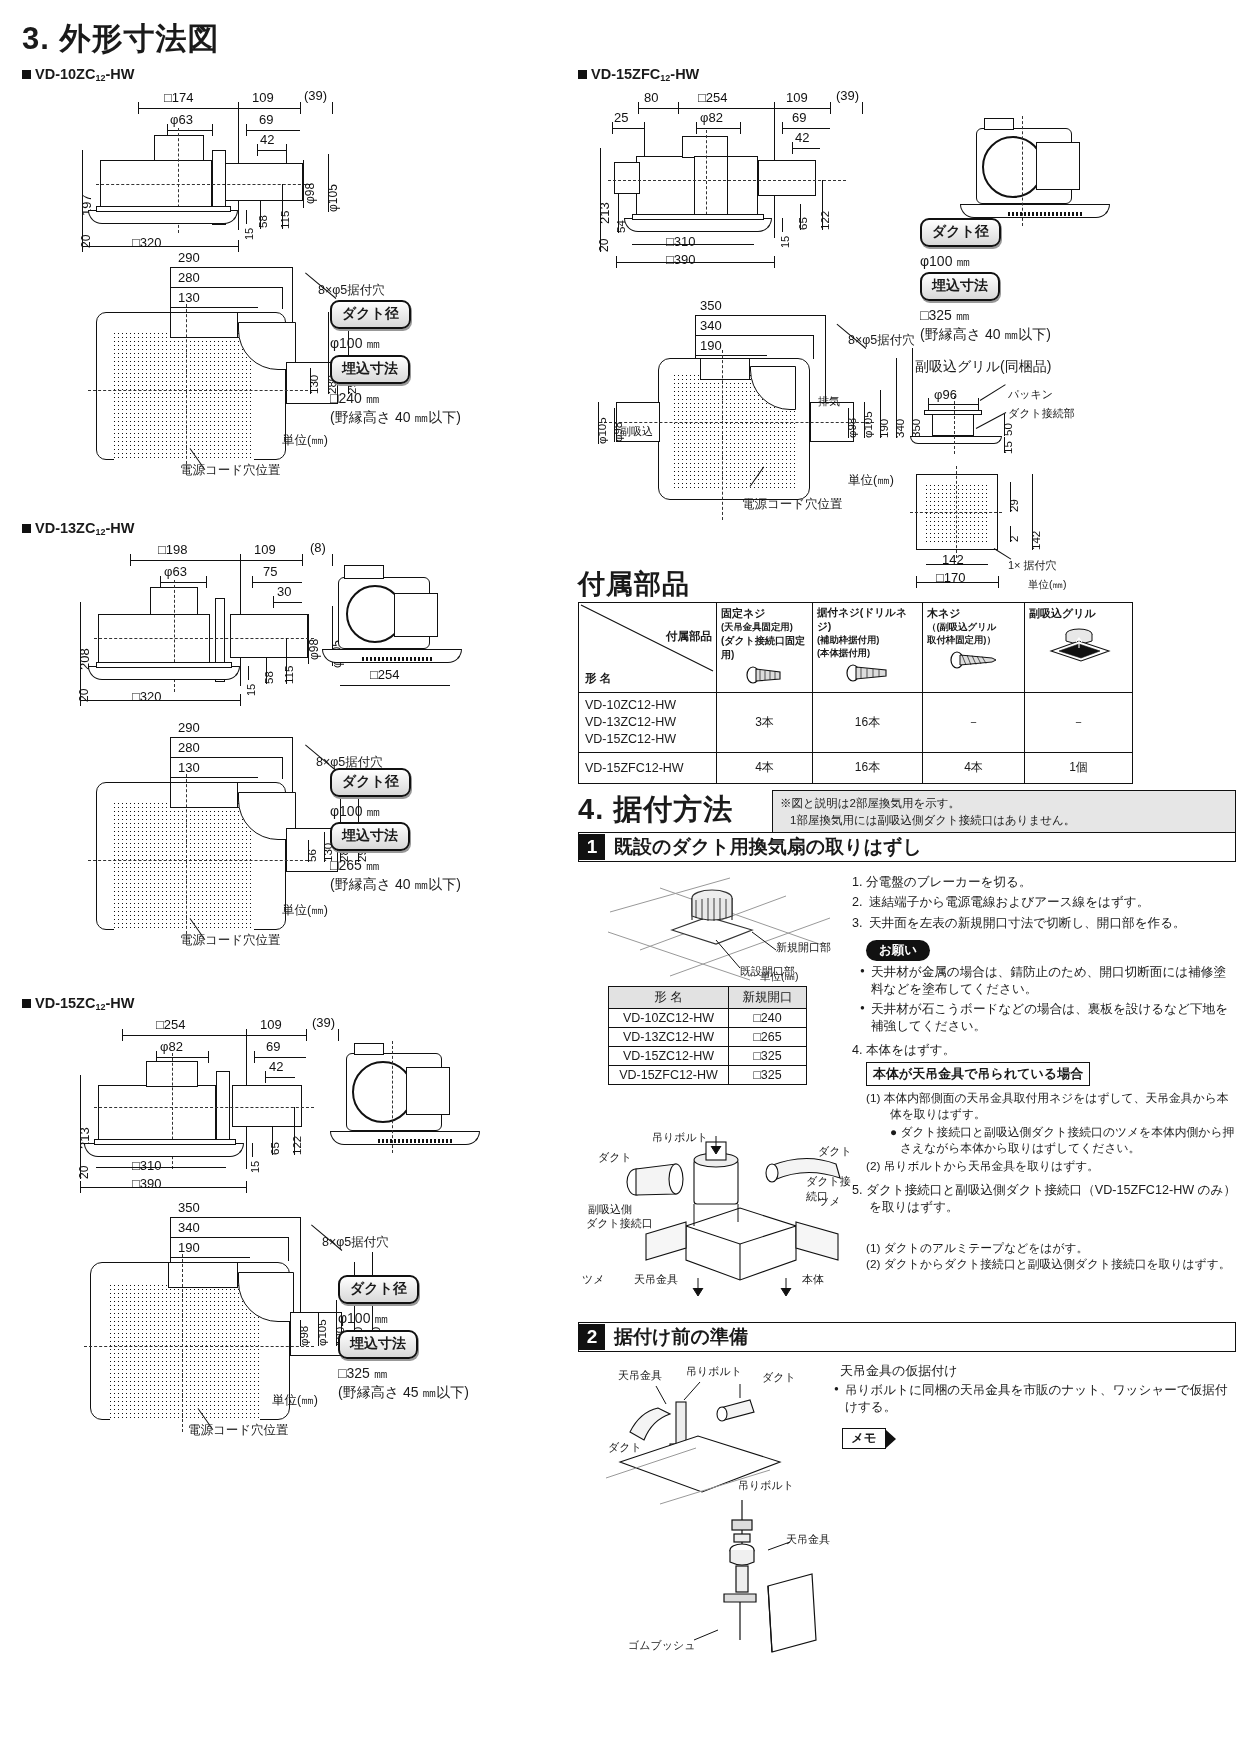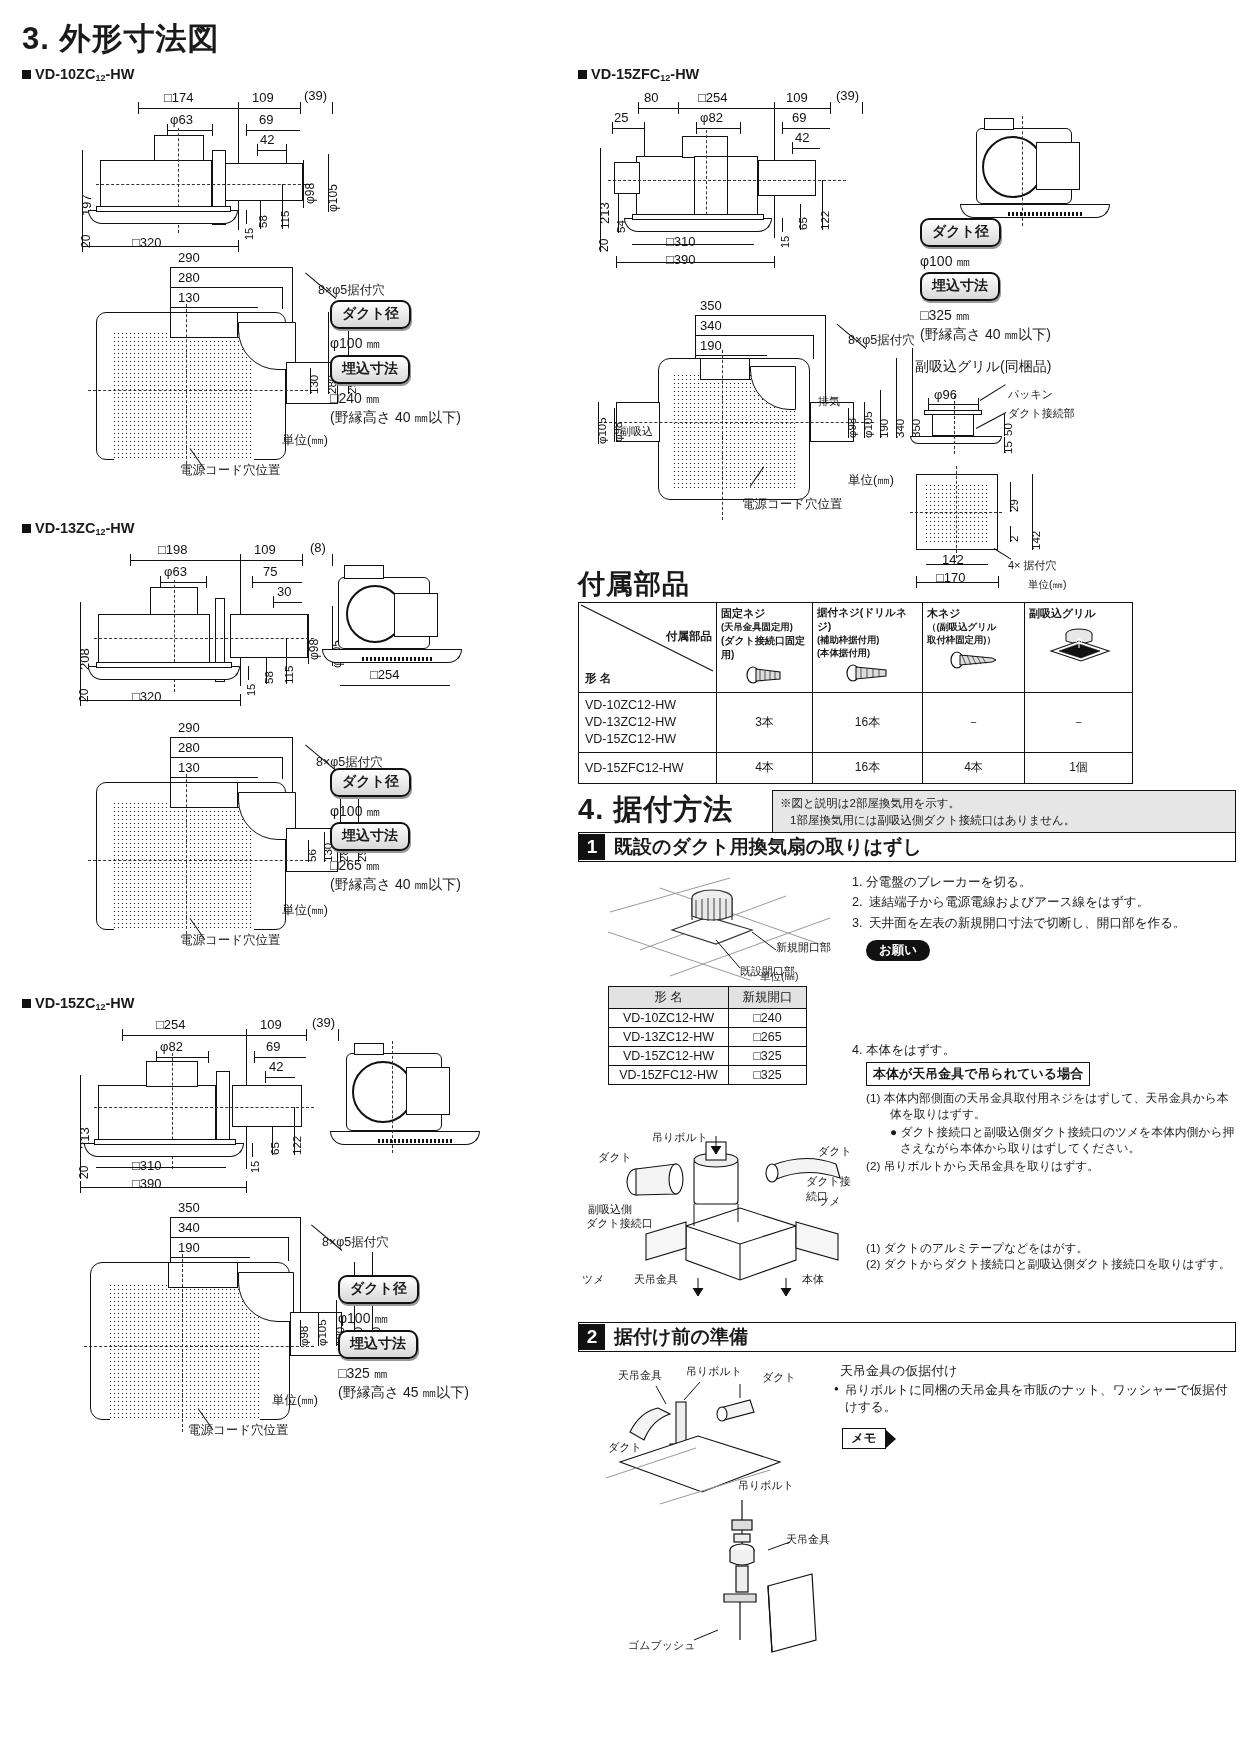--- a/index.html
+++ b/index.html
@@ -620,21 +620,21 @@
     <div class="vline" style="left:122px; top:92px; height:76px;"></div>
     <div class="abs dim rot90" style="left:120px; top:168px; font-size:11.5px;">142</div>
 
     <div class="hline" style="left:16px; top:182px; width:62px;"></div>
     <div class="abs dim" style="left:32px; top:170px;">142</div>
     <div class="hline" style="left:6px; top:200px; width:82px;"></div>
     <div class="vline" style="left:6px; top:194px; height:12px;"></div>
     <div class="vline" style="left:88px; top:194px; height:12px;"></div>
     <div class="abs dim" style="left:26px; top:188px;">□170</div>
 
-    <div class="abs capS" style="left:98px; top:176px;">4× 据付穴</div>
+    <div class="abs capS" style="left:98px; top:176px;">1× 据付穴</div>
     <div class="abs" style="left:84px;top:166px;width:20px;height:0;border-top:1px solid #111;transform:rotate(32deg);transform-origin:left;"></div>
     <div class="abs cap" style="left:118px; top:196px; font-size:10.5px;">単位(㎜)</div>
   </div>
 
   <div class="abs bigheading" style="left:578px; top:566px; font-size:27px;">付属部品</div>
 
   <div class="abs" style="left:578px; top:602px;">
     <table class="parts">
       <tbody>
           <tr>
@@ -798,33 +798,40 @@
     </div>
     <div style="margin-bottom:3px; padding-left:17px; position:relative;">
       <span style="position:absolute;left:0;top:0;">3.</span>
       <span>天井面を左表の新規開口寸法で切断し、開口部を作る。</span>
     </div>
   </div>
 
   <div class="abs" style="left:866px; top:940px;">
     <span class="onegai">お願い</span>
   </div>
+  <div class="abs body-txt" style="left:860px; top:964px; width:376px;">
+    <ul class="dots">
+      <li>天井材が金属の場合は、錆防止のため、開口切断面には補修塗料などを塗布してください。</li>
+      <li>天井材が石こうボードなどの場合は、裏板を設けるなど下地を補強してください。</li>
+    </ul>
+  </div>
 
   <div class="abs body-txt" style="left:852px; top:1042px;">4. 本体をはずす。</div>
 
   <div class="abs" style="left:866px; top:1062px;">
     <span class="boxtitle">本体が天吊金具で吊られている場合</span>
   </div>
 
   <div class="abs body-txt-s" style="left:866px; top:1090px; width:370px;">
     <div style="padding-left:24px; text-indent:-24px; margin-bottom:2px;">(1) 本体内部側面の天吊金具取付用ネジをはずして、天吊金具から本体を取りはずす。</div>
     <div style="padding-left:34px; text-indent:-10px; margin-bottom:2px;">● ダクト接続口と副吸込側ダクト接続口のツメを本体内側から押さえながら本体から取りはずしてください。</div>
     <div style="padding-left:24px; text-indent:-24px;">(2) 吊りボルトから天吊金具を取りはずす。</div>
   </div>
 
+  <div class="abs body-txt" style="left:852px; top:1182px; width:386px; padding-left:17px; text-indent:-17px;">5. ダクト接続口と副吸込側ダクト接続口（VD-15ZFC12-HW のみ）を取りはずす。</div>
   <div class="abs body-txt-s" style="left:866px; top:1240px; width:370px;">
     <div style="padding-left:24px; text-indent:-24px;">(1) ダクトのアルミテープなどをはがす。</div>
     <div style="padding-left:24px; text-indent:-24px;">(2) ダクトからダクト接続口と副吸込側ダクト接続口を取りはずす。</div>
   </div>
 
   <div class="abs" style="left:590px; top:1130px; width:270px; height:180px;">
     <svg width="270" height="180">
       <g stroke="#111" stroke-width="1.1" fill="#fff">
 
         <ellipse cx="46" cy="52" rx="9" ry="13"></ellipse>

